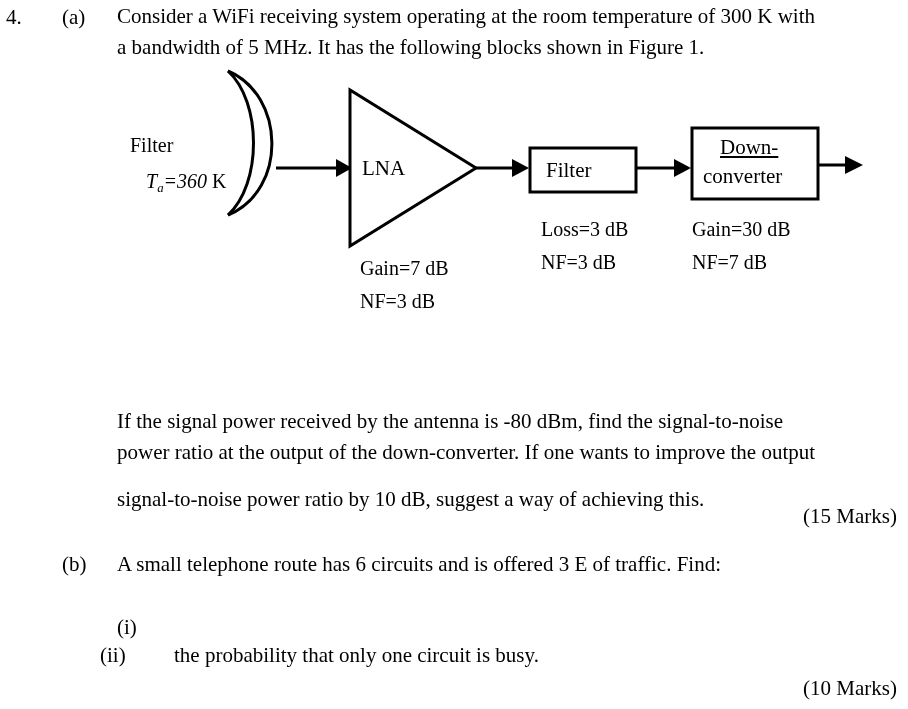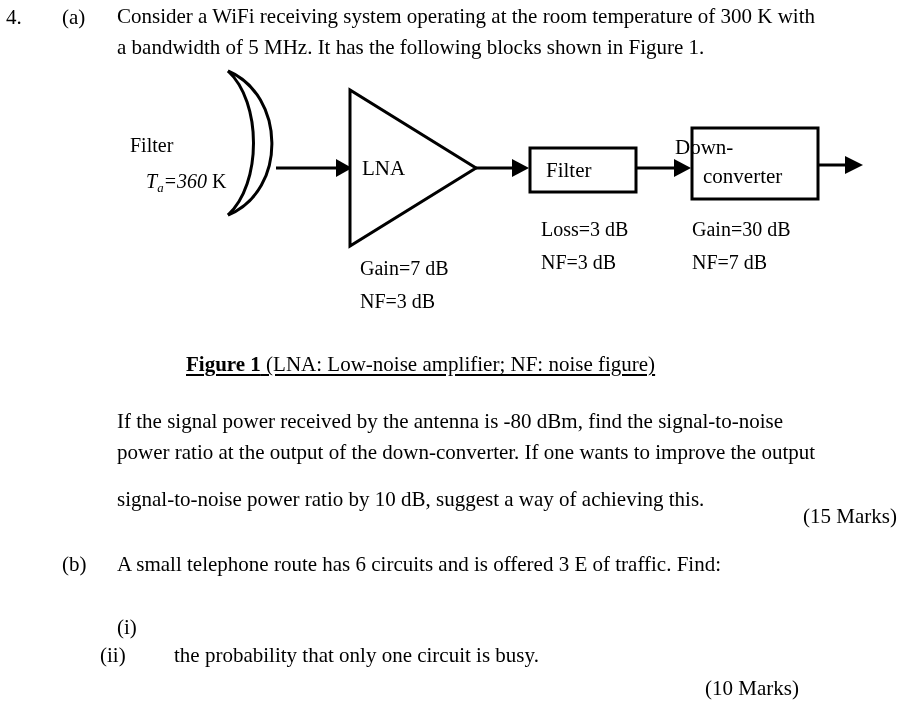--- a/index.html
+++ b/index.html
@@ -156,39 +156,38 @@
     <div class="dlabel" style="left:360px; top:228px;">NF=3 dB</div>
 
     
     <div class="blocklabel" style="left:546px; top:98px;">Filter</div>
 
     
     <div class="dlabel" style="left:541px; top:156px;"><span>Loss=</span><span class="ital">3</span><span> dB</span></div>
     <div class="dlabel" style="left:541px; top:189px;"><span>NF=</span><span class="ital">3</span><span> dB</span></div>
 
     
-    <div class="blocklabel" style="left:675px; top:75px;">Down-</div>
+    <div class="blocklabel" style="left:720px; top:75px;text-decoration:underline;">Down-</div>
     <div class="blocklabel" style="left:703px; top:104px;">converter</div>
 
     
     <div class="dlabel" style="left:692px; top:156px;">Gain=30 dB</div>
     <div class="dlabel" style="left:692px; top:189px;">NF=7 dB</div>
   </div>
 
-  <div class="fig-caption" style="left:186px; top:350px;"><b>Figure 1</b><span> (LNA: Low-noise amplifier; NF: noise figure)</span></div>
 
   <div class="body-para" style="left:117px; top:406px; width:790px;">If the signal power received by the antenna is -80 dBm, find the signal-to-noise</div>
   <div class="body-para" style="left:117px; top:437px; width:790px;">power ratio at the output of the down-converter.  If one wants to improve the output</div>
   <div class="body-para" style="left:117px; top:484px; width:790px;">signal-to-noise power ratio by 10 dB, suggest a way of achieving this.</div>
 
   <div class="marks" style="left:607px; top:501px; width:290px;">(15 Marks)</div>
 
   <div class="plabel" style="left:62px; top:549px;">(b)</div>
   <div class="ptext" style="left:117px; top:549px; width:790px;">A small telephone route has 6 circuits and is offered 3 E of traffic. Find:</div>
 
   <div class="list-item" style="left:117px; top:613px;">(i)</div>
 
   <div class="list-item" style="left:100px; top:641px;">(ii)</div>
   <div class="list-item" style="left:174px; top:641px;">the probability that only one circuit is busy.</div>
 
-  <div class="marks" style="left:607px; top:673px; width:290px;text-align:center;">(10 Marks)</div>
+  <div class="marks" style="left:607px; top:673px; width:290px;">(10 Marks)</div>
 
 </div>
 
 </body></html>

